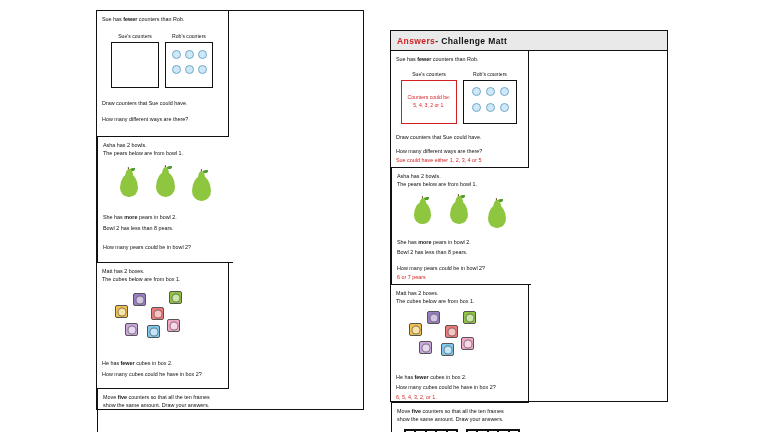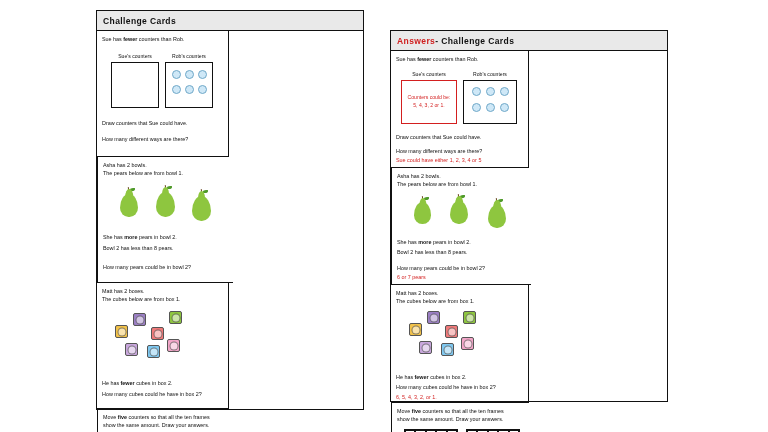--- a/index.html
+++ b/index.html
@@ -46,23 +46,20 @@
   .pear .neck{position:absolute;left:50%;top:6%;width:42%;height:50%;transform:translateX(-50%);background:#8ec63f;border-radius:50%;}
   .pear .stem{position:absolute;left:50%;top:0;width:1.4px;height:26%;background:#6b4a23;transform:translateX(-50%) rotate(-8deg);}
   .pear .leaf{position:absolute;left:58%;top:4%;width:5px;height:3px;background:#4f9a2a;border-radius:60% 10% 60% 10%;}
 </style>
 </head>
 <body>
 
 <div class="stage">
 
   <div class="sheet sheet-left">
-    <div class="title-bar">
-      <span class="t">Challenge  Cards</span>
-    </div>
 
     <div class="cell" style="width:132px;height:126px;border-top:none;border-left:none;">
       <div class="txt">Sue has <b>fewer</b> counters than Rob.</div>
       <div style="position:absolute;left:14px;top:22px;width:102px;height:56px;">
         <div class="lab" style="position:absolute;left:0;top:0;width:48px;">Sue's counters</div>
         <div class="lab" style="position:absolute;left:54px;top:0;width:48px;">Rob's counters</div>
         <div class="box" style="position:absolute;left:0;top:9px;width:48px;height:46px;"></div>
         <div class="box" style="position:absolute;left:54px;top:9px;width:48px;height:46px;">
           <div class="counter" style="left:6px;top:7px;"></div>
           <div class="counter" style="left:19px;top:7px;"></div>
@@ -124,21 +121,21 @@
       <div class="txt">Move <b>five</b> counters so that all the ten frames</div>
       <div class="txt">show the same amount. Draw your answers.</div>
 
     </div>
 
   </div>
 
   <div class="sheet sheet-right">
     <div class="title-bar">
       <span class="t ans">Answers</span>
-        <span class="t rest"> - Challenge Cards</span>
+        <span class="t rest"> - Challenge Matt</span>
     </div>
 
     <div class="cell" style="width:138px;height:117px;border-top:none;border-left:none;">
       <div class="txt">Sue has <b>fewer</b> counters than Rob.</div>
       <div style="position:absolute;left:10px;top:20px;width:120px;height:56px;">
         <div class="lab" style="position:absolute;left:0;top:0;width:56px;">Sue's counters</div>
         <div class="lab" style="position:absolute;left:62px;top:0;width:54px;">Rob's counters</div>
         <div class="redbox" style="position:absolute;left:0;top:9px;width:56px;height:44px;">
           <span>Counters could be:<br>5, 4, 3, 2 or 1.</span>
         </div>

